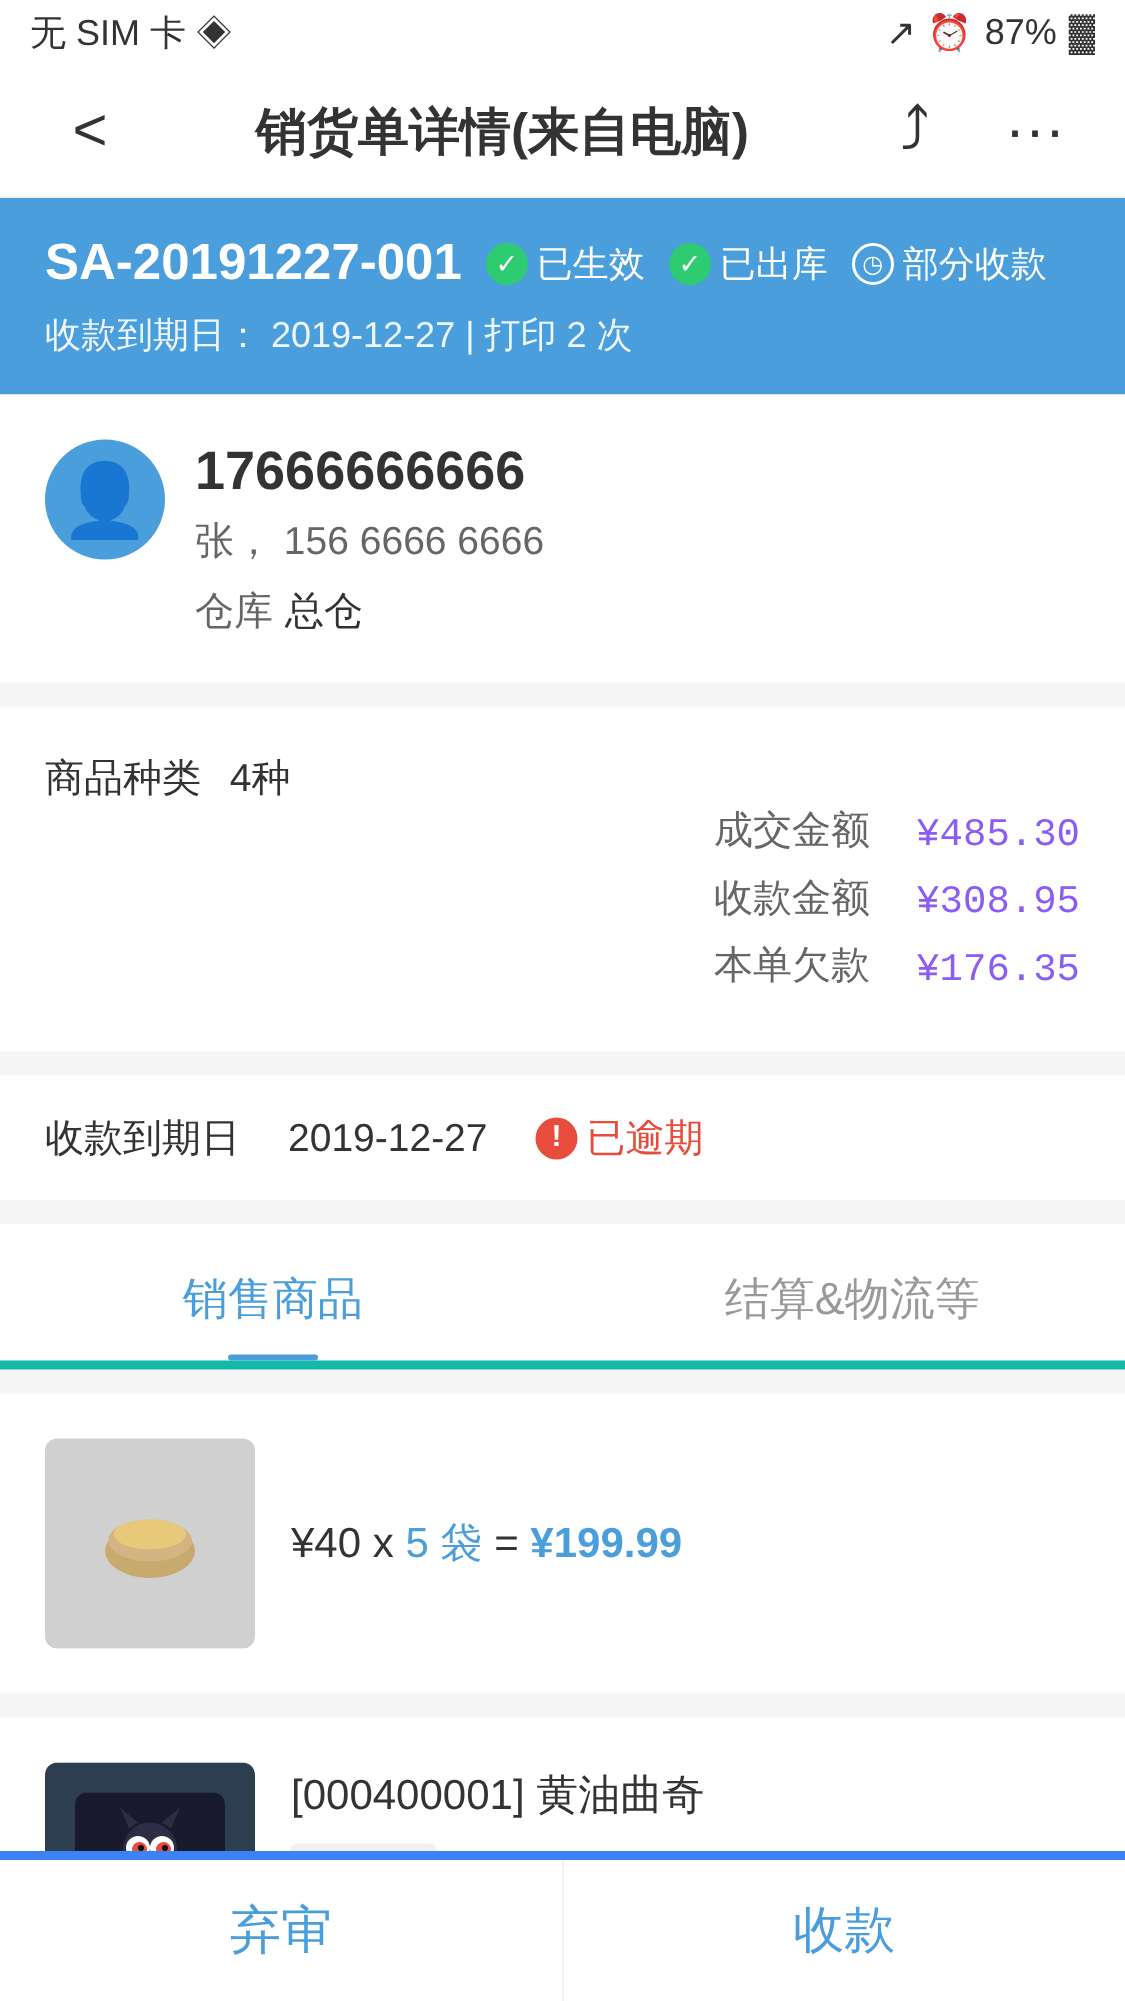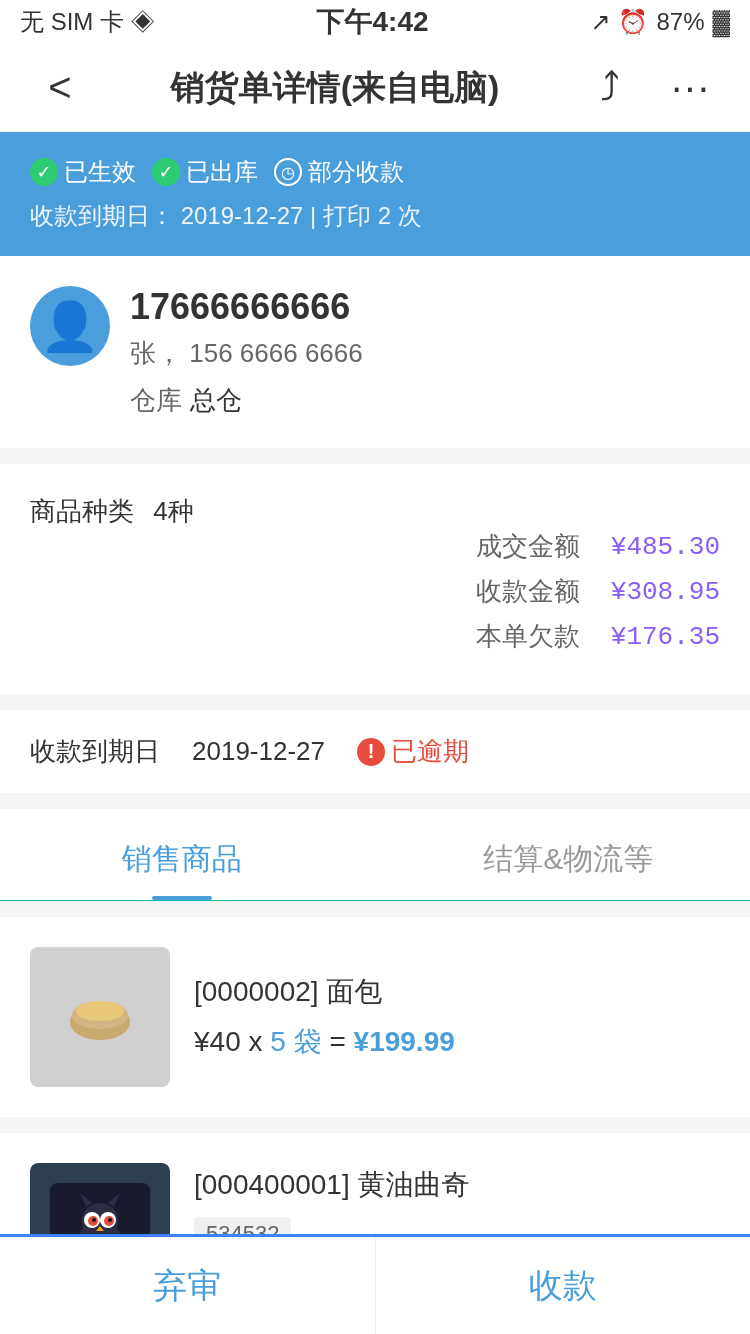--- a/index.html
+++ b/index.html
@@ -154,21 +154,21 @@
       display: flex;
       justify-content: space-between;
       margin-bottom: 16px;
       flex-direction: column;
     }
     .stats-left { font-size: 26px; color: #333; }
     .stats-right { text-align: right; }
     .stat-row {
       display: flex;
       justify-content: flex-end;
-      align-items: center;
+      align-items: flex-end;
       gap: 20px;
       margin-bottom: 10px;
       font-size: 26px;
     }
     .stat-label { color: #666; }
     .stat-value { color: #8b5cf6; font-weight: 500; min-width: 120px; text-align: right; font-family: Liberation Mono, monospace; }
 
     
     .due-section {
       background: #fff;
@@ -197,21 +197,21 @@
       justify-content: center;
       color: #fff;
       font-size: 20px;
       font-weight: 700;
     }
 
     
     .tabs-section {
       background: #fff;
       display: flex;
-      border-bottom: 1px solid #14b8a6;
+      border-bottom: 6px solid #14b8a6;
       gap: 23px;
     }
     .tab {
       flex: 1;
       text-align: center;
       padding: 30px 0 20px;
       font-size: 30px;
       color: #999;
       position: relative;
     }
@@ -273,21 +273,21 @@
     .price-qty { color: #4A9EDB; }
     .price-total { color: #4A9EDB; font-weight: 600; }
 
     
     .bottom-bar {
       position: fixed;
       bottom: 0;
       width: 750px;
       height: 100px;
       background: #fff;
-      border-top: 3px solid #3b82f6;
+      border-top: 6px solid #3b82f6;
       display: flex;
     }
     .bottom-btn {
       flex: 1;
       display: flex;
       align-items: center;
       justify-content: center;
       font-size: 34px;
       font-weight: 500;
     }
@@ -316,40 +316,40 @@
       justify-content: center;
     }
   </style>
 </head>
 <body>
 
 <div class="status-bar">
   <div class="status-left">
     <span>无 SIM 卡 ◈</span>
   </div>
-  <div class="status-center">下午4:42</div>
   <div class="status-right">
     <span>↗</span>
     <span>⏰</span>
     <span>87%</span>
     <span>▓</span>
   </div>
 </div>
 
 <div class="nav-bar">
   <span class="nav-icon">&lt;</span>
   <span class="nav-title">销货单详情(来自电脑)</span>
   <div class="nav-right">
     <span class="nav-icon">⤴</span>
     <span class="nav-icon">···</span>
   </div>
 </div>
 
 <div class="blue-header">
   <div class="blue-header-top">
+    <span class="order-id">SA-20191227-001</span>
     <span class="status-badge">
       <span class="check-icon">✓</span>
       <span>已生效</span>
     </span>
     <span class="status-badge">
       <span class="check-icon">✓</span>
       <span>已出库</span>
     </span>
     <span class="status-badge">
       <span class="clock-icon">◷</span>
@@ -427,24 +427,20 @@
     <div class="product-thumb">
       <div class="bread-thumb">
         <svg width="80" height="80" viewBox="0 0 80 80">
           <ellipse cx="40" cy="45" rx="30" ry="18" fill="#c8a96e"></ellipse>
           <ellipse cx="40" cy="38" rx="28" ry="14" fill="#d4b483"></ellipse>
           <ellipse cx="40" cy="34" rx="24" ry="10" fill="#e8c97a"></ellipse>
         </svg>
       </div>
     </div>
     <div class="product-info">
-      <div class="product-name">
-        <span>[0000002]</span>
-        <span>面包</span>
-      </div>
       <div class="product-price">
         <span>¥40</span>
         <span> x </span>
         <span class="price-qty">5</span>
         <span class="price-qty">袋</span>
         <span> = </span>
         <span class="price-total">¥199.99</span>
       </div>
     </div>
   </div>

